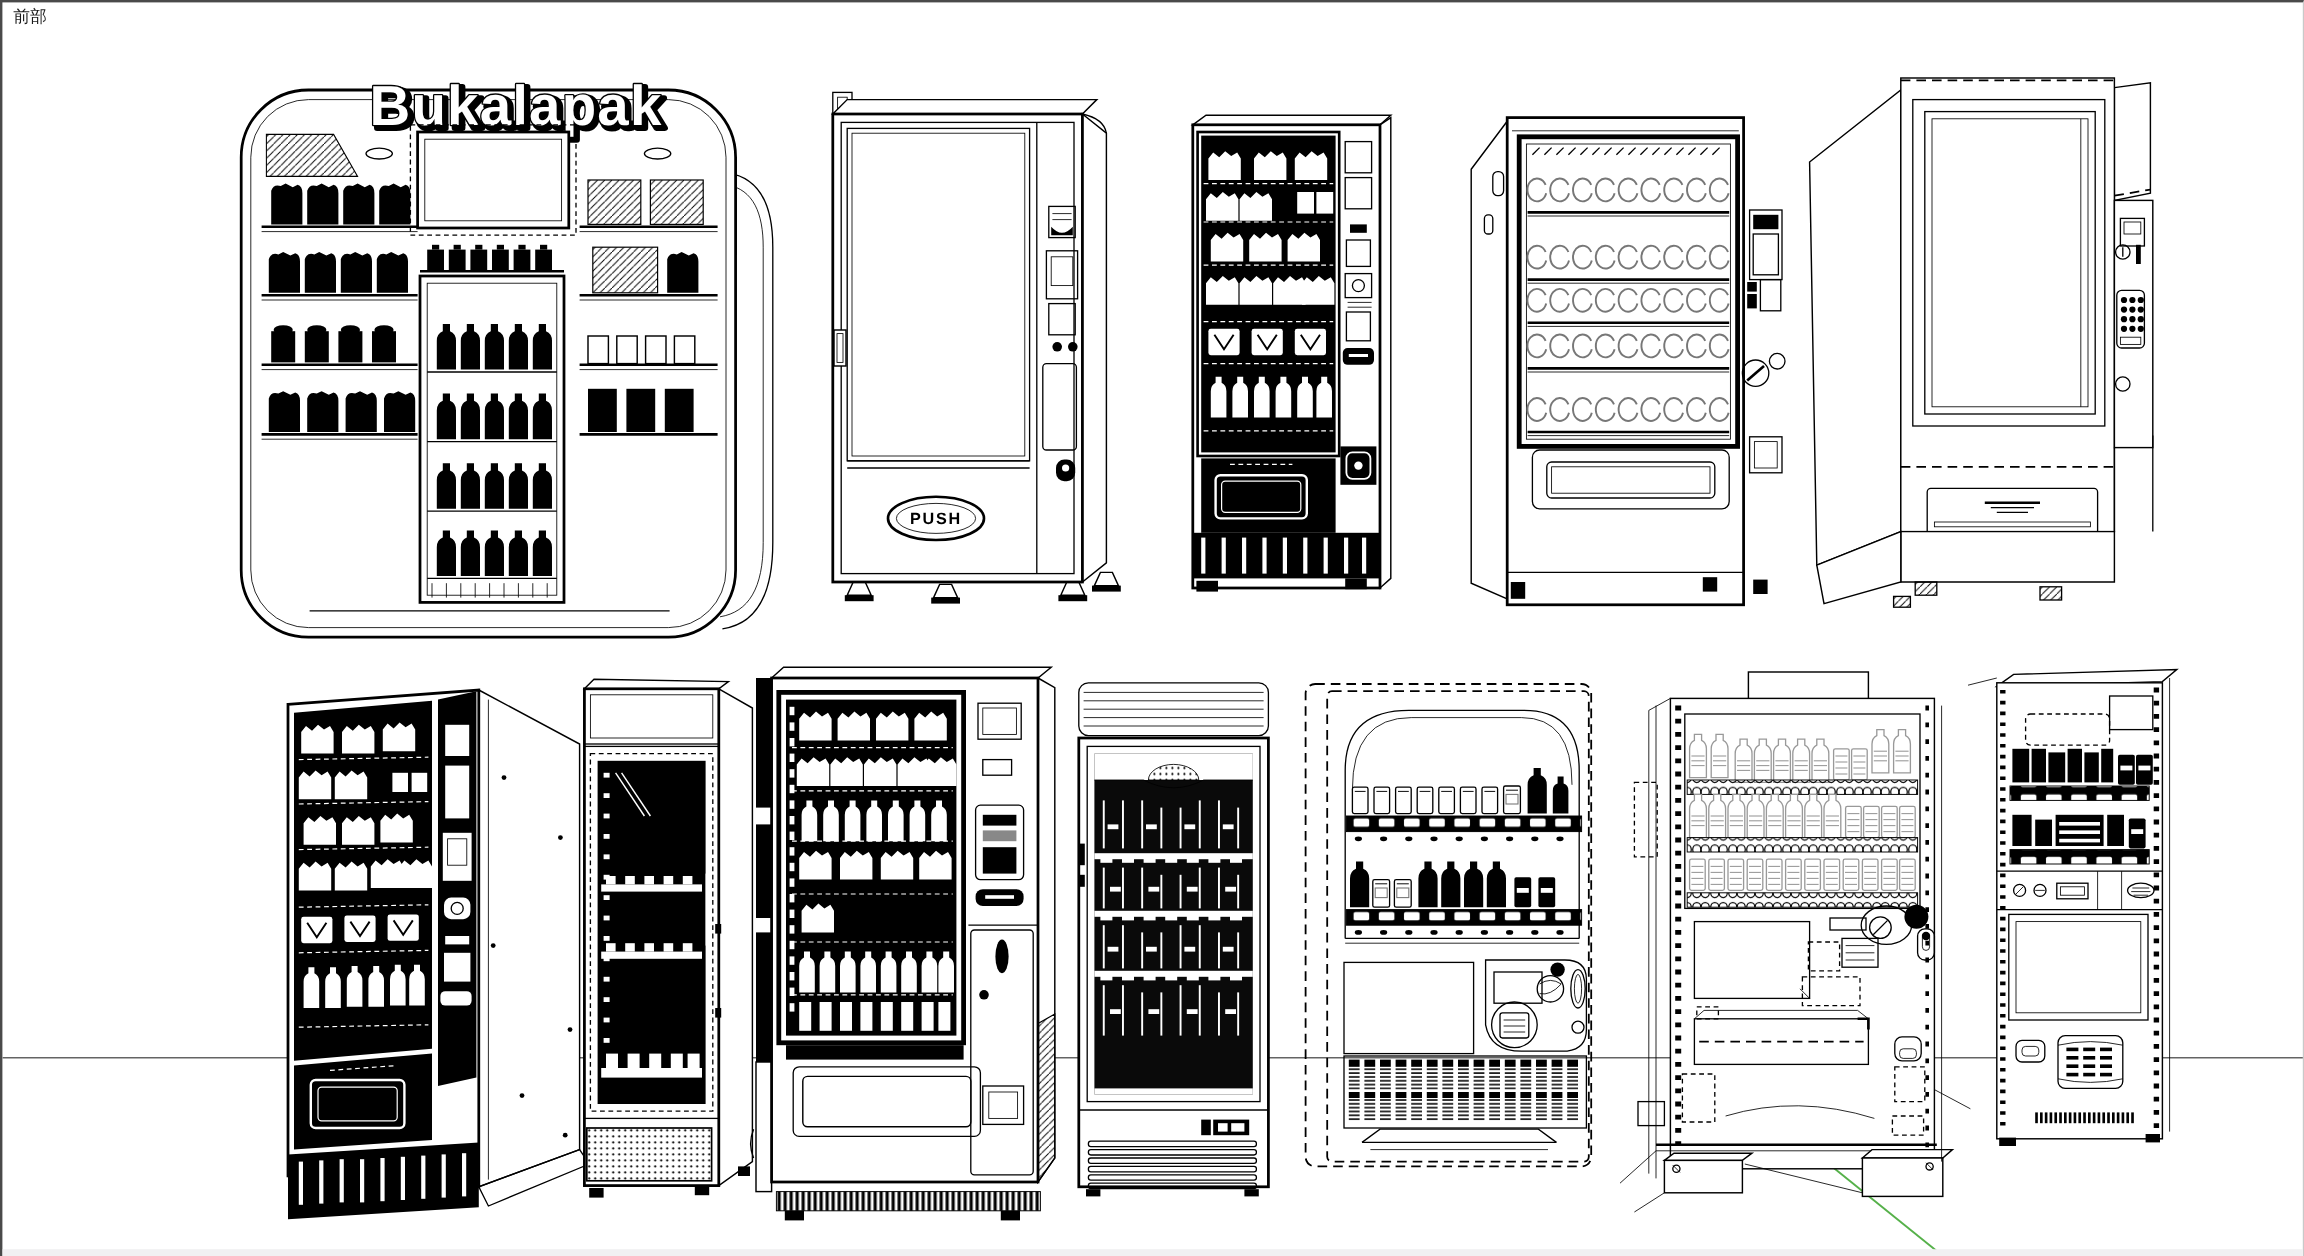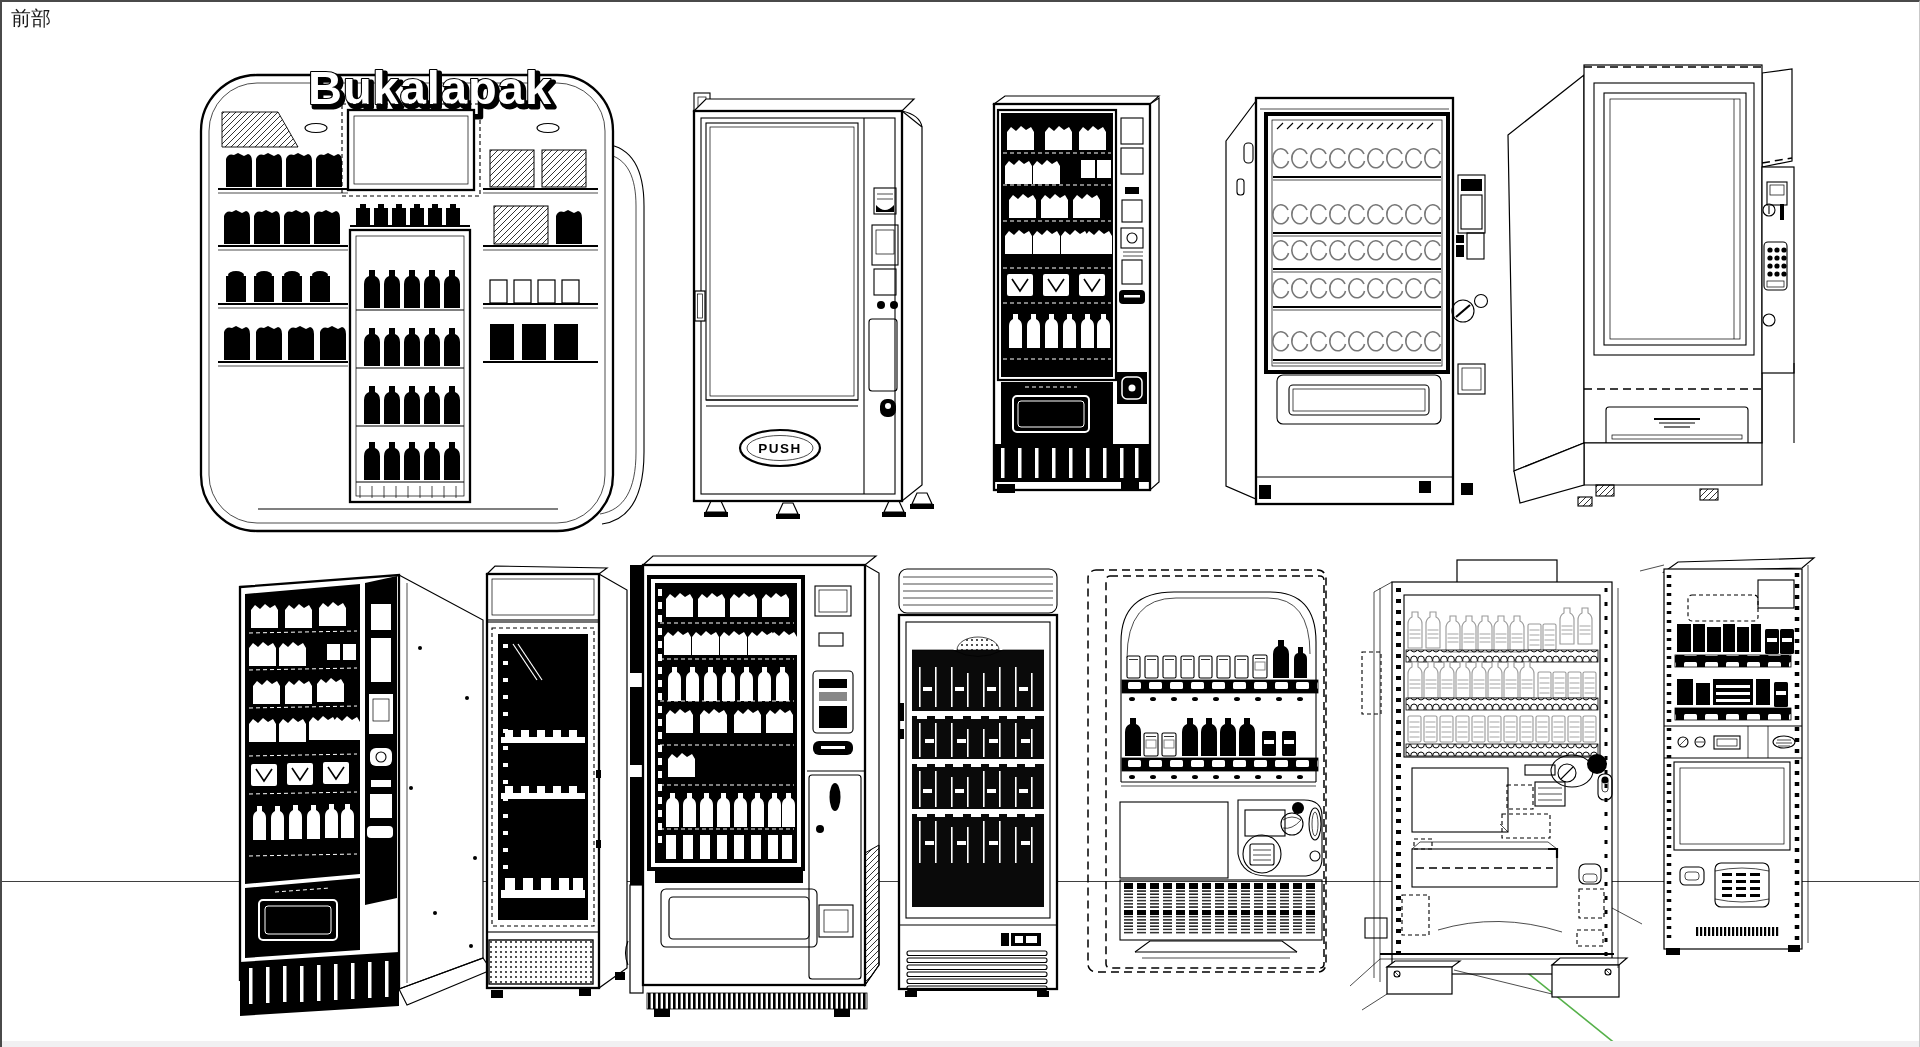--- a/index.html
+++ b/index.html
@@ -3,21 +3,21 @@
 <meta charset="utf-8">
 <style>
   html,body{margin:0;padding:0;background:#fff;}
   #viewport{
     position:relative;width:1920px;height:1047px;background:#ffffff;overflow:hidden;
     border-top:2px solid #4a4a4a;border-left:2px solid #4a4a4a;border-right:1px solid #c9c9c9;
     box-sizing:border-box;
     font-family:"Liberation Sans", sans-serif;
   }
   #view-label{
-    position:absolute;left:9px;top:3px;font-size:20px;color:#1a1a1a;z-index:40;
+    position:absolute;left:9px;top:3px;font-size:14px;color:#1a1a1a;z-index:40;
     font-family:Liberation Sans, sans-serif;
   }
   .m{position:absolute;z-index:10;}
   .m svg{display:block;overflow:visible;}
   #ground-line{position:absolute;left:0;top:879px;width:1920px;height:0;border-top:1.5px solid #3f3f3f;z-index:2;}
   #axis-svg{position:absolute;left:0;top:0;width:1920px;height:1047px;z-index:3;pointer-events:none;}
   #bottom-strip{position:absolute;left:0;bottom:0;width:1920px;height:6px;background:#f1f0f2;z-index:35;}
   
   .ln{stroke:#000;stroke-width:1.1;fill:none;}
   .lt{stroke:#000;stroke-width:.7;fill:none;}
@@ -239,21 +239,21 @@
           <line x1="210" y1="432" x2="210" y2="444"></line>
           <line x1="222" y1="432" x2="222" y2="444"></line>
           <line x1="234" y1="432" x2="234" y2="444"></line>
           <line x1="246" y1="432" x2="246" y2="444"></line>
           <line x1="258" y1="432" x2="258" y2="444"></line>
       </g>
       <line class="ln" x1="60" y1="455" x2="360" y2="455"></line>
     </svg>
   </div>
 
-  <div class="m" style="left:690px;top:91px">
+  <div class="m" style="left:690px;top:75px">
     <svg width="245" height="442" viewBox="0 0 245 442">
       <rect class="ln" x="2" y="0" width="16" height="20"></rect>
         <rect class="lt" x="6" y="4" width="8" height="12"></rect>
       <polygon class="wf" points="2,18 14,6 222,6 210,18"></polygon>
       <polygon class="wf" points="210,18 230,34 230,392 210,408"></polygon>
       <path class="ln" d="M210,18 Q228,22 230,34"></path>
       <rect class="wf2" x="2" y="18" width="208" height="390"></rect>
       <rect class="ln" x="9" y="25" width="194" height="376"></rect>
       <line class="ln" x1="172" y1="25" x2="172" y2="401" stroke-width="1.6"></line>
       <rect class="ln" x="14" y="30" width="152" height="277"></rect>

